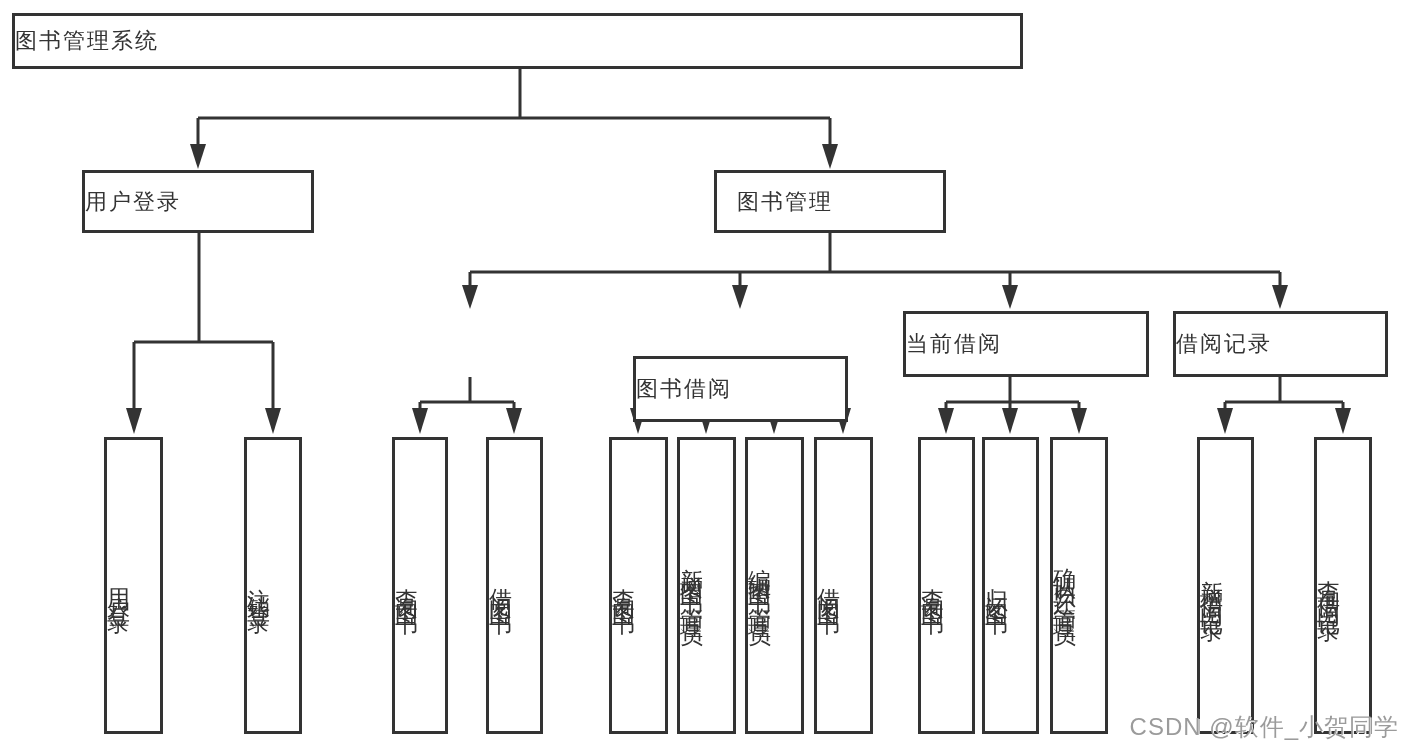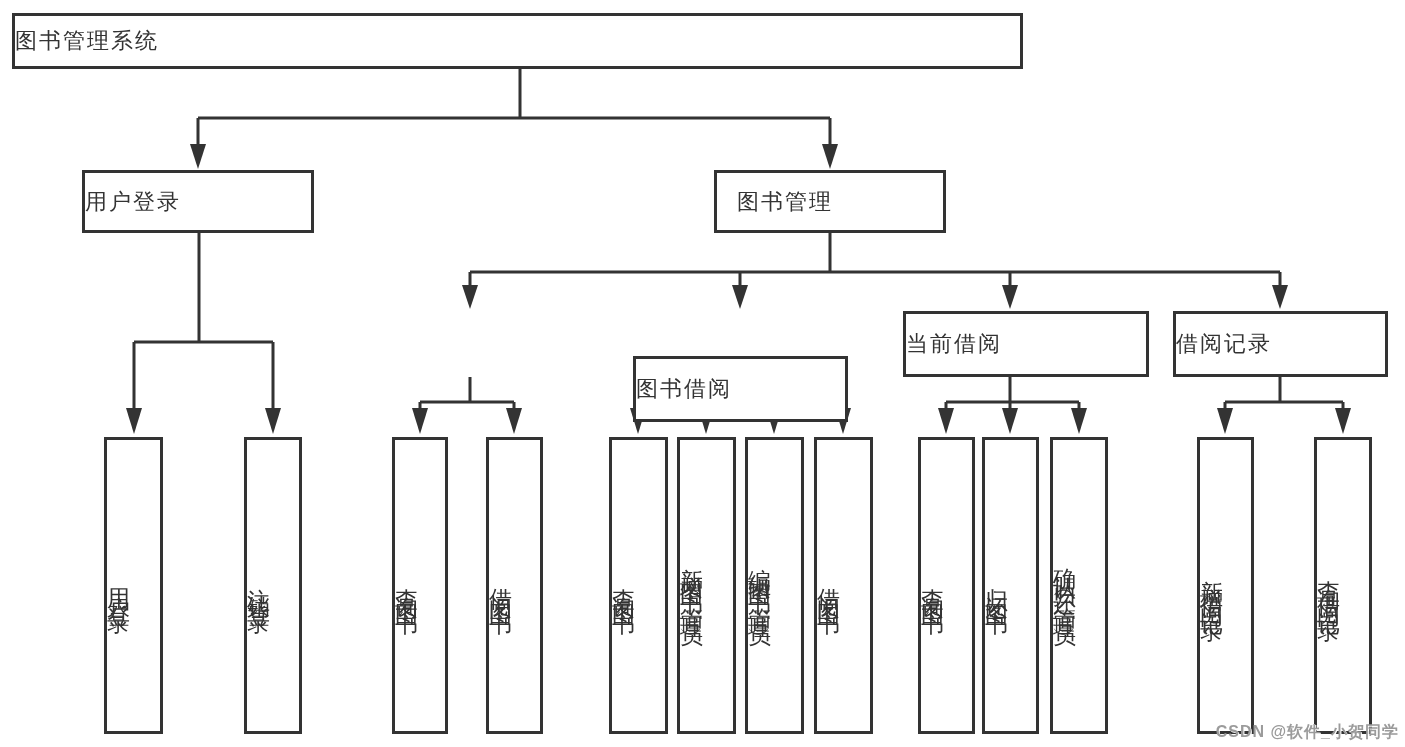--- a/index.html
+++ b/index.html
@@ -54,27 +54,26 @@
   .n-d2{left:745px;width:59px;}
   .n-d3{left:814px;width:59px;}
   .n-e0{left:918px;width:57px;}
   .n-e1{left:982px;width:57px;}
   .n-e2{left:1050px;width:58px;}
   .n-f0{left:1197px;width:57px;}
   .n-f1{left:1314px;width:58px;}
   .watermark{
     position:absolute;
     right:6px;bottom:4px;
-    font-size:16px;
+    font-size:24px;
     color:#9b9b9b;
     letter-spacing:1px;
     text-shadow:1px 1px 0 #ffffff;
     z-index:3;
     white-space:nowrap;
-    font-weight:bold;
   }
 </style>
 </head>
 <body>
 
 <div id="stage">
 
   <svg id="connectors" viewBox="0 0 1405 747" xmlns="http://www.w3.org/2000/svg">
     <g stroke="#333333" stroke-width="3" fill="none">
 

